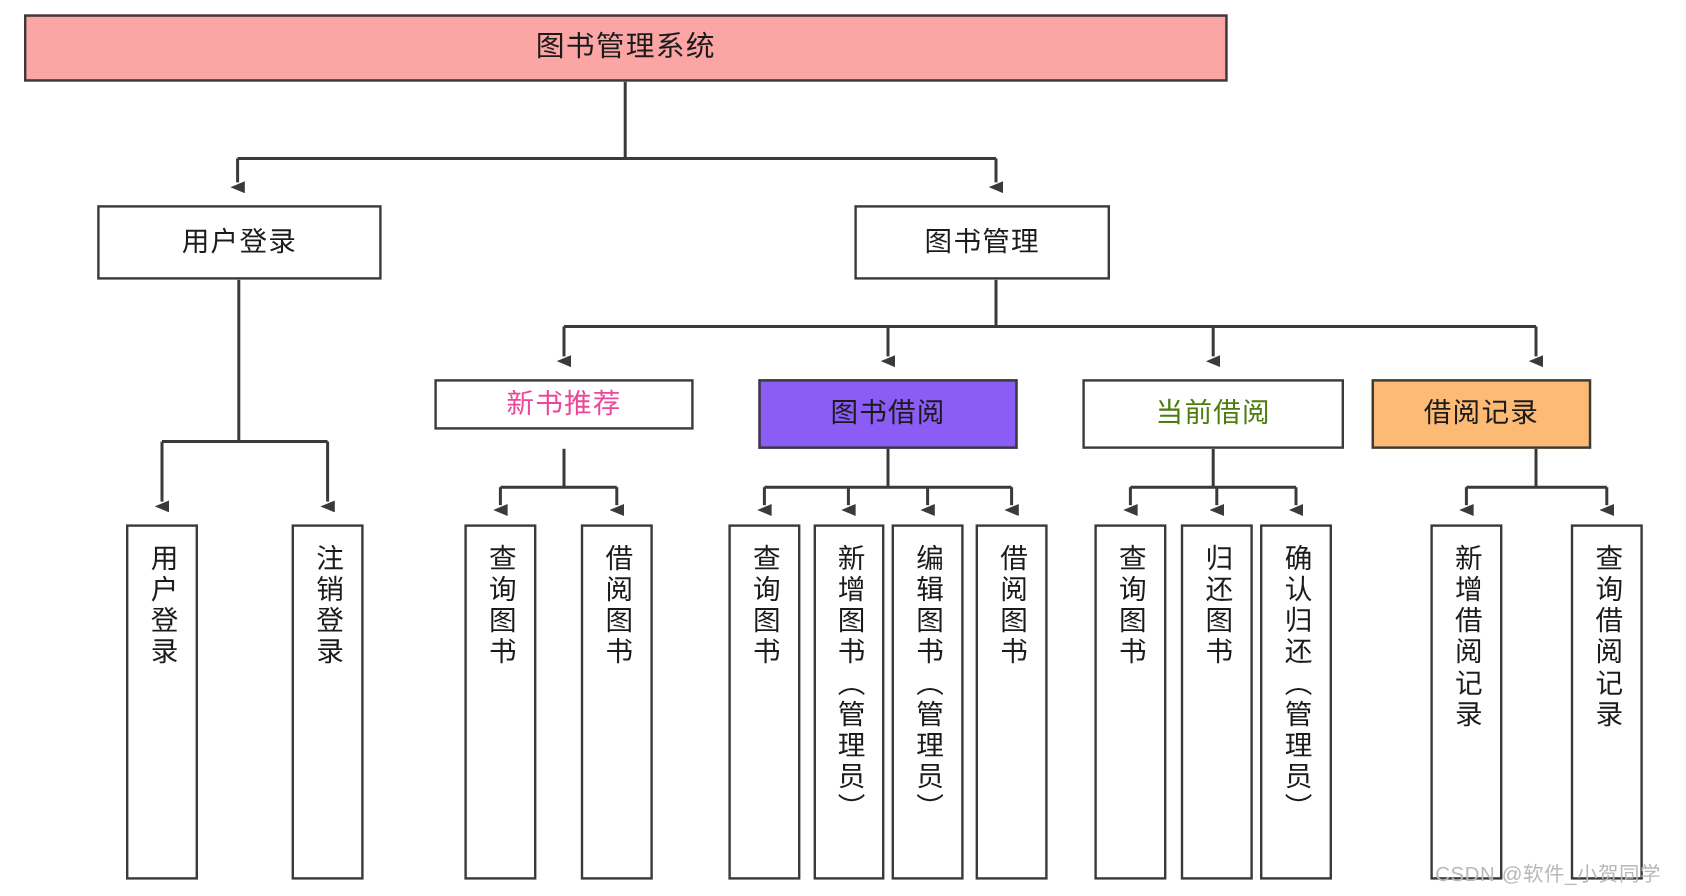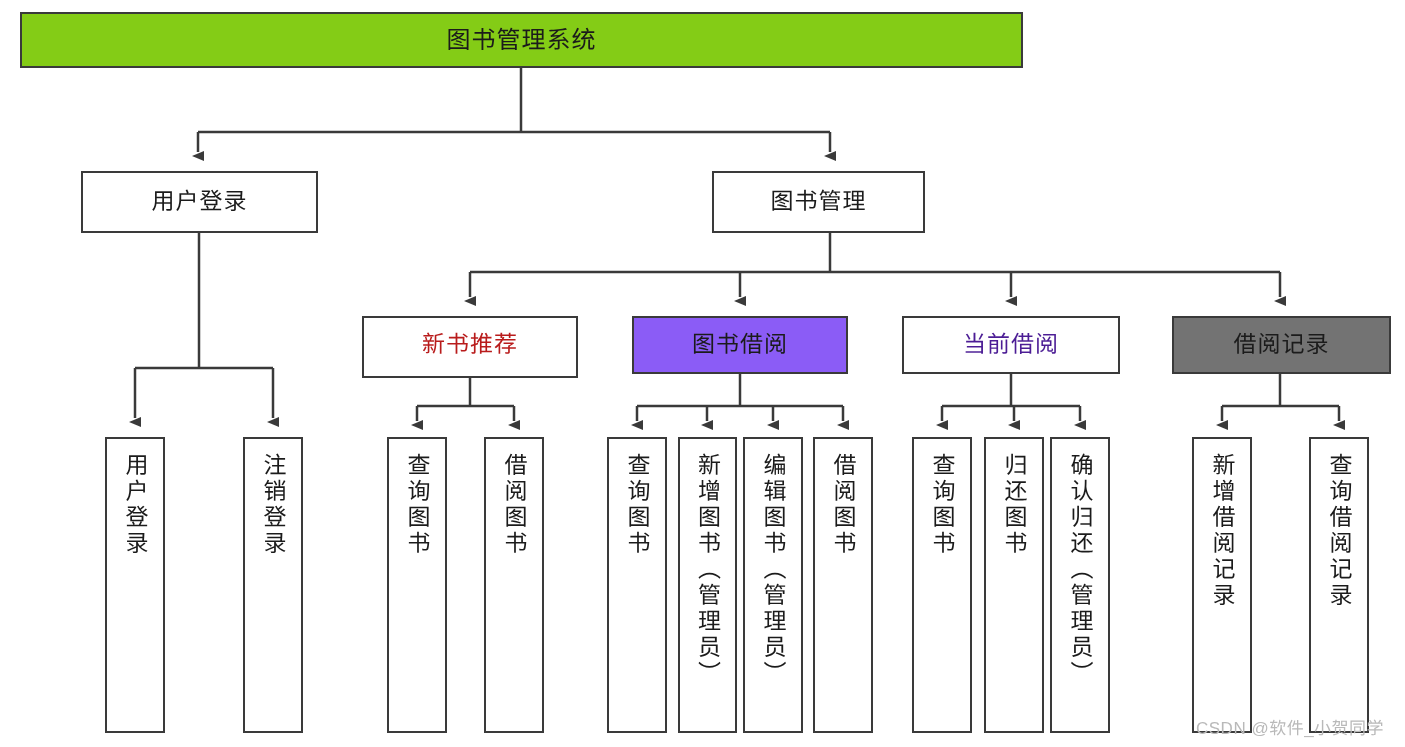--- a/index.html
+++ b/index.html
@@ -117,41 +117,41 @@
       <path d="M1014,406 L1014,421" marker-end="url(#arrow)"></path>
       <path d="M1080,406 L1080,421" marker-end="url(#arrow)"></path>
 
       <path d="M1280,374 L1280,406"></path>
       <path d="M1222,406 L1339,406"></path>
       <path d="M1222,406 L1222,421" marker-end="url(#arrow)"></path>
       <path d="M1339,406 L1339,421" marker-end="url(#arrow)"></path>
     </g>
   </svg>
 
-  <div class="node root horizontal" style="left: 20px; top: 12px; width: 1003px; height: 56px; border-color: rgb(58, 58, 58); background: #84cc16; color: rgb(27, 27, 27);">
+  <div class="node root horizontal" style="left: 20px; top: 12px; width: 1003px; height: 56px; border-color: rgb(58, 58, 58); background: #fca5a5; color: rgb(27, 27, 27);">
     <span class="label">图书管理系统</span>
   </div>
 
   <div class="node horizontal" style="left: 81px; top: 171px; width: 237px; height: 62px; border-color: rgb(58, 58, 58); background: rgb(255, 255, 255); color: rgb(27, 27, 27);">
     <span class="label">用户登录</span>
   </div>
   <div class="node horizontal" style="left: 712px; top: 171px; width: 213px; height: 62px; border-color: rgb(58, 58, 58); background: rgb(255, 255, 255); color: rgb(27, 27, 27);">
     <span class="label">图书管理</span>
   </div>
 
-  <div class="node horizontal" style="left: 362px; top: 316px; width: 216px; height: 62px; border-color: rgb(58, 58, 58); background: rgb(255, 255, 255); color: #b91c1c; font-family: Liberation Mono, monospace;">
+  <div class="node horizontal" style="left: 362px; top: 316px; width: 216px; height: 42px; border-color: rgb(58, 58, 58); background: rgb(255, 255, 255); color: #ec4899;">
     <span class="label">新书推荐</span>
   </div>
   <div class="node horizontal" style="left: 632px; top: 316px; width: 216px; height: 58px; border-color: rgb(58, 58, 58); background: #8b5cf6; color: rgb(27, 27, 27);">
     <span class="label">图书借阅</span>
   </div>
-  <div class="node horizontal" style="left: 902px; top: 316px; width: 218px; height: 58px; border-color: rgb(58, 58, 58); background: rgb(255, 255, 255); color: #4c1d95;">
+  <div class="node horizontal" style="left: 902px; top: 316px; width: 218px; height: 58px; border-color: rgb(58, 58, 58); background: rgb(255, 255, 255); color: #4d7c0f;">
     <span class="label">当前借阅</span>
   </div>
-  <div class="node horizontal" style="left: 1172px; top: 316px; width: 219px; height: 58px; border-color: rgb(58, 58, 58); background: #737373; color: rgb(27, 27, 27);">
+  <div class="node horizontal" style="left: 1143px; top: 316px; width: 183px; height: 58px; border-color: rgb(58, 58, 58); background: #fdba74; color: rgb(27, 27, 27);">
     <span class="label">借阅记录</span>
   </div>
 
   <div class="node vertical" style="left: 105px; top: 437px; width: 60px; height: 296px; border-color: rgb(58, 58, 58); background: rgb(255, 255, 255); color: rgb(27, 27, 27);">
     <span class="label">用户登录</span>
   </div>
   <div class="node vertical" style="left: 243px; top: 437px; width: 60px; height: 296px; border-color: rgb(58, 58, 58); background: rgb(255, 255, 255); color: rgb(27, 27, 27);">
     <span class="label">注销登录</span>
   </div>
   <div class="node vertical" style="left: 387px; top: 437px; width: 60px; height: 296px; border-color: rgb(58, 58, 58); background: rgb(255, 255, 255); color: rgb(27, 27, 27);">

